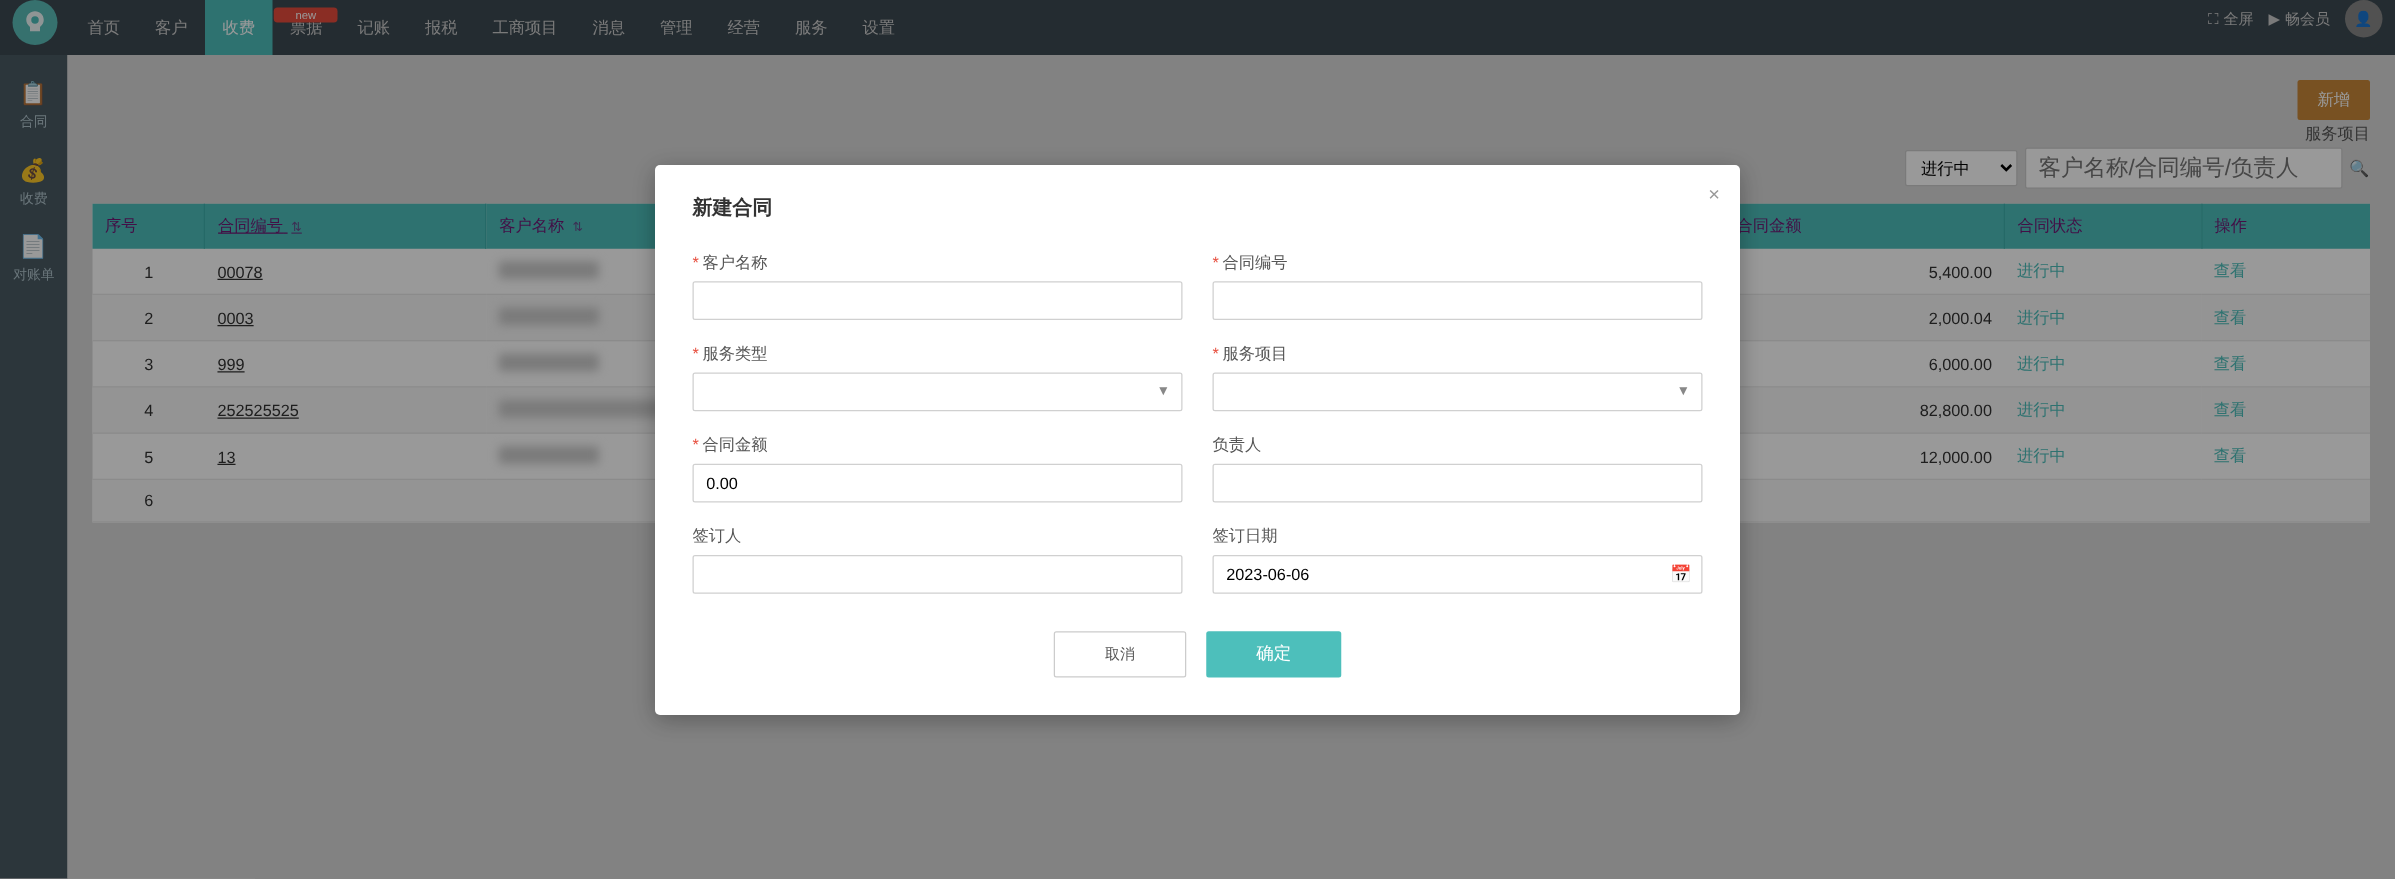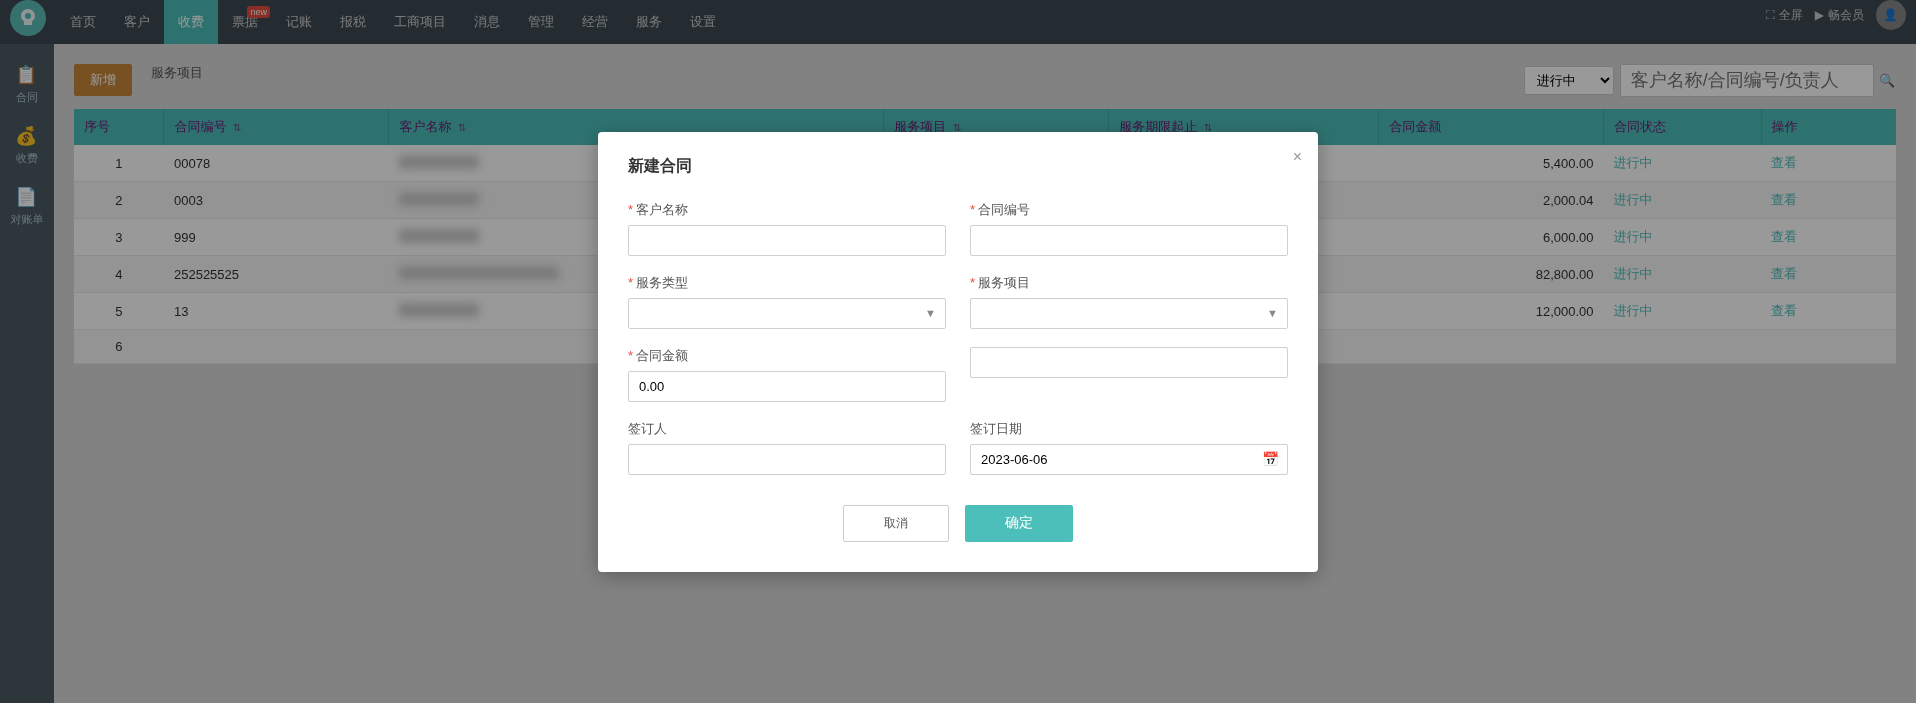--- a/index.html
+++ b/index.html
@@ -23,21 +23,21 @@
       font-size: 18px; color: white; font-weight: bold;
     }
     .topnav .nav-items {
       display: flex; align-items: center; flex: 1;
     }
     .topnav .nav-item {
       color: #ccc; padding: 0 14px; height: 44px; display: flex; align-items: center; cursor: pointer; font-size: 13px; position: relative;
     }
     .topnav .nav-item.active { background: #4dbfbb; color: white; }
     .topnav .nav-item .new-badge {
-      background: #e74c3c; color: white; font-size: 9px; padding: 1px 3px; border-radius: 3px; position: absolute; top: 6px; right: 2px;
+      background: #e74c3c; color: white; font-size: 9px; padding: 1px 17px; border-radius: 3px; position: absolute; top: 6px; right: 2px;
     }
     .topnav .nav-right {
       display: flex; align-items: center; gap: 12px; color: #ccc; font-size: 12px;
     }
     .topnav .nav-right .fullscreen-btn, .topnav .nav-right .member-btn {
       display: flex; align-items: center; gap: 4px; cursor: pointer;
     }
     .topnav .nav-right .avatar {
       width: 30px; height: 30px; background: #888; border-radius: 50%; display: flex; align-items: center; justify-content: center; color: white;
     }
@@ -56,21 +56,21 @@
     }
     .sidebar-item .si-icon { font-size: 18px; }
 
     
     .content-area {
       flex: 1; padding: 20px; overflow: auto; background: #d9d9d9; position: relative;
     }
 
     
     .filter-bar {
-      display: flex; align-items: flex-start; gap: 19px; margin-bottom: 12px;
+      display: flex; align-items: flex-end; gap: 2px; margin-bottom: 12px; flex-direction: column;
     }
     .btn-new {
       background: #c8883a; color: white; border: none; padding: 7px 16px; cursor: pointer; border-radius: 2px; font-size: 13px;
     }
     .filter-label { color: #555; font-size: 13px; }
     .filter-select-wrap {
       display: flex; align-items: center; gap: 6px; margin-left: auto;
     }
     .filter-select {
       border: 1px solid #ccc; padding: 5px 8px; background: white; font-size: 13px; border-radius: 2px; cursor: pointer; min-width: 90px;
@@ -93,39 +93,39 @@
     .data-table thead th:last-child { border-right: none; }
     .data-table tbody tr { border-bottom: 1px solid #e8e8e8; }
     .data-table tbody tr:nth-child(even) { background: #f7f7f7; }
     .data-table tbody td { padding: 9px 10px; font-size: 13px; color: #333; }
     .data-table tbody td.action { color: #4dbfbb; cursor: pointer; }
     .data-table .sort-icon { font-size: 10px; margin-left: 3px; opacity: 0.7; }
     .status-badge {
       color: #4dbfbb; font-size: 13px;
     }
     .col-seq { width: 40px; text-align: center; }
-    .col-contract { width: 100px; }
+    .col-contract { width: 100px; text-decoration: underline; }
     .col-customer { width: 220px; }
     .col-service-item { width: 100px; }
     .col-service-period { width: 120px; }
     .col-amount { width: 100px; text-align: right; }
     .col-status { width: 70px; }
     .col-action { width: 60px; }
 
     
     .redacted { filter: blur(4px); display: inline-block; background: #ccc; color: transparent; border-radius: 2px; min-width: 80px; height: 14px; }
 
     
     .overlay {
       position: fixed; top: 0; left: 0; right: 0; bottom: 0; background: rgba(0,0,0,0.4); z-index: 100; display: flex; align-items: center; justify-content: center;
     }
 
     
     .modal {
-      background: white; border-radius: 4px; width: 720px; padding: 24px 30px 30px; position: relative; box-shadow: 0 4px 20px rgba(0,0,0,0.3);
+      background: white; border-radius: 4px; width: 868px; padding: 24px 30px 30px; position: relative; box-shadow: 0 4px 20px rgba(0,0,0,0.3);
     }
     .modal-title {
       font-size: 16px; font-weight: bold; color: #333; margin-bottom: 24px;
     }
     .modal-close {
       position: absolute; top: 16px; right: 16px; cursor: pointer; color: #999; font-size: 16px; background: none; border: none;
     }
 
     .form-grid {
       display: grid; grid-template-columns: 1fr 1fr; gap: 18px 24px;
@@ -372,20 +372,23 @@
 
       <div class="form-field">
         <label class="form-label">
           <span class="required">*</span>
           <span>合同金额</span>
         </label>
         <input class="form-input" type="text" value="0.00" style="">
       </div>
 
       <div class="form-field">
+        <label class="form-label">
+          <span>负责人</span>
+        </label>
         <input class="form-input" type="text" style="">
       </div>
 
       <div class="form-field">
         <label class="form-label">
           <span>签订人</span>
         </label>
         <input class="form-input" type="text" style="">
       </div>
 

